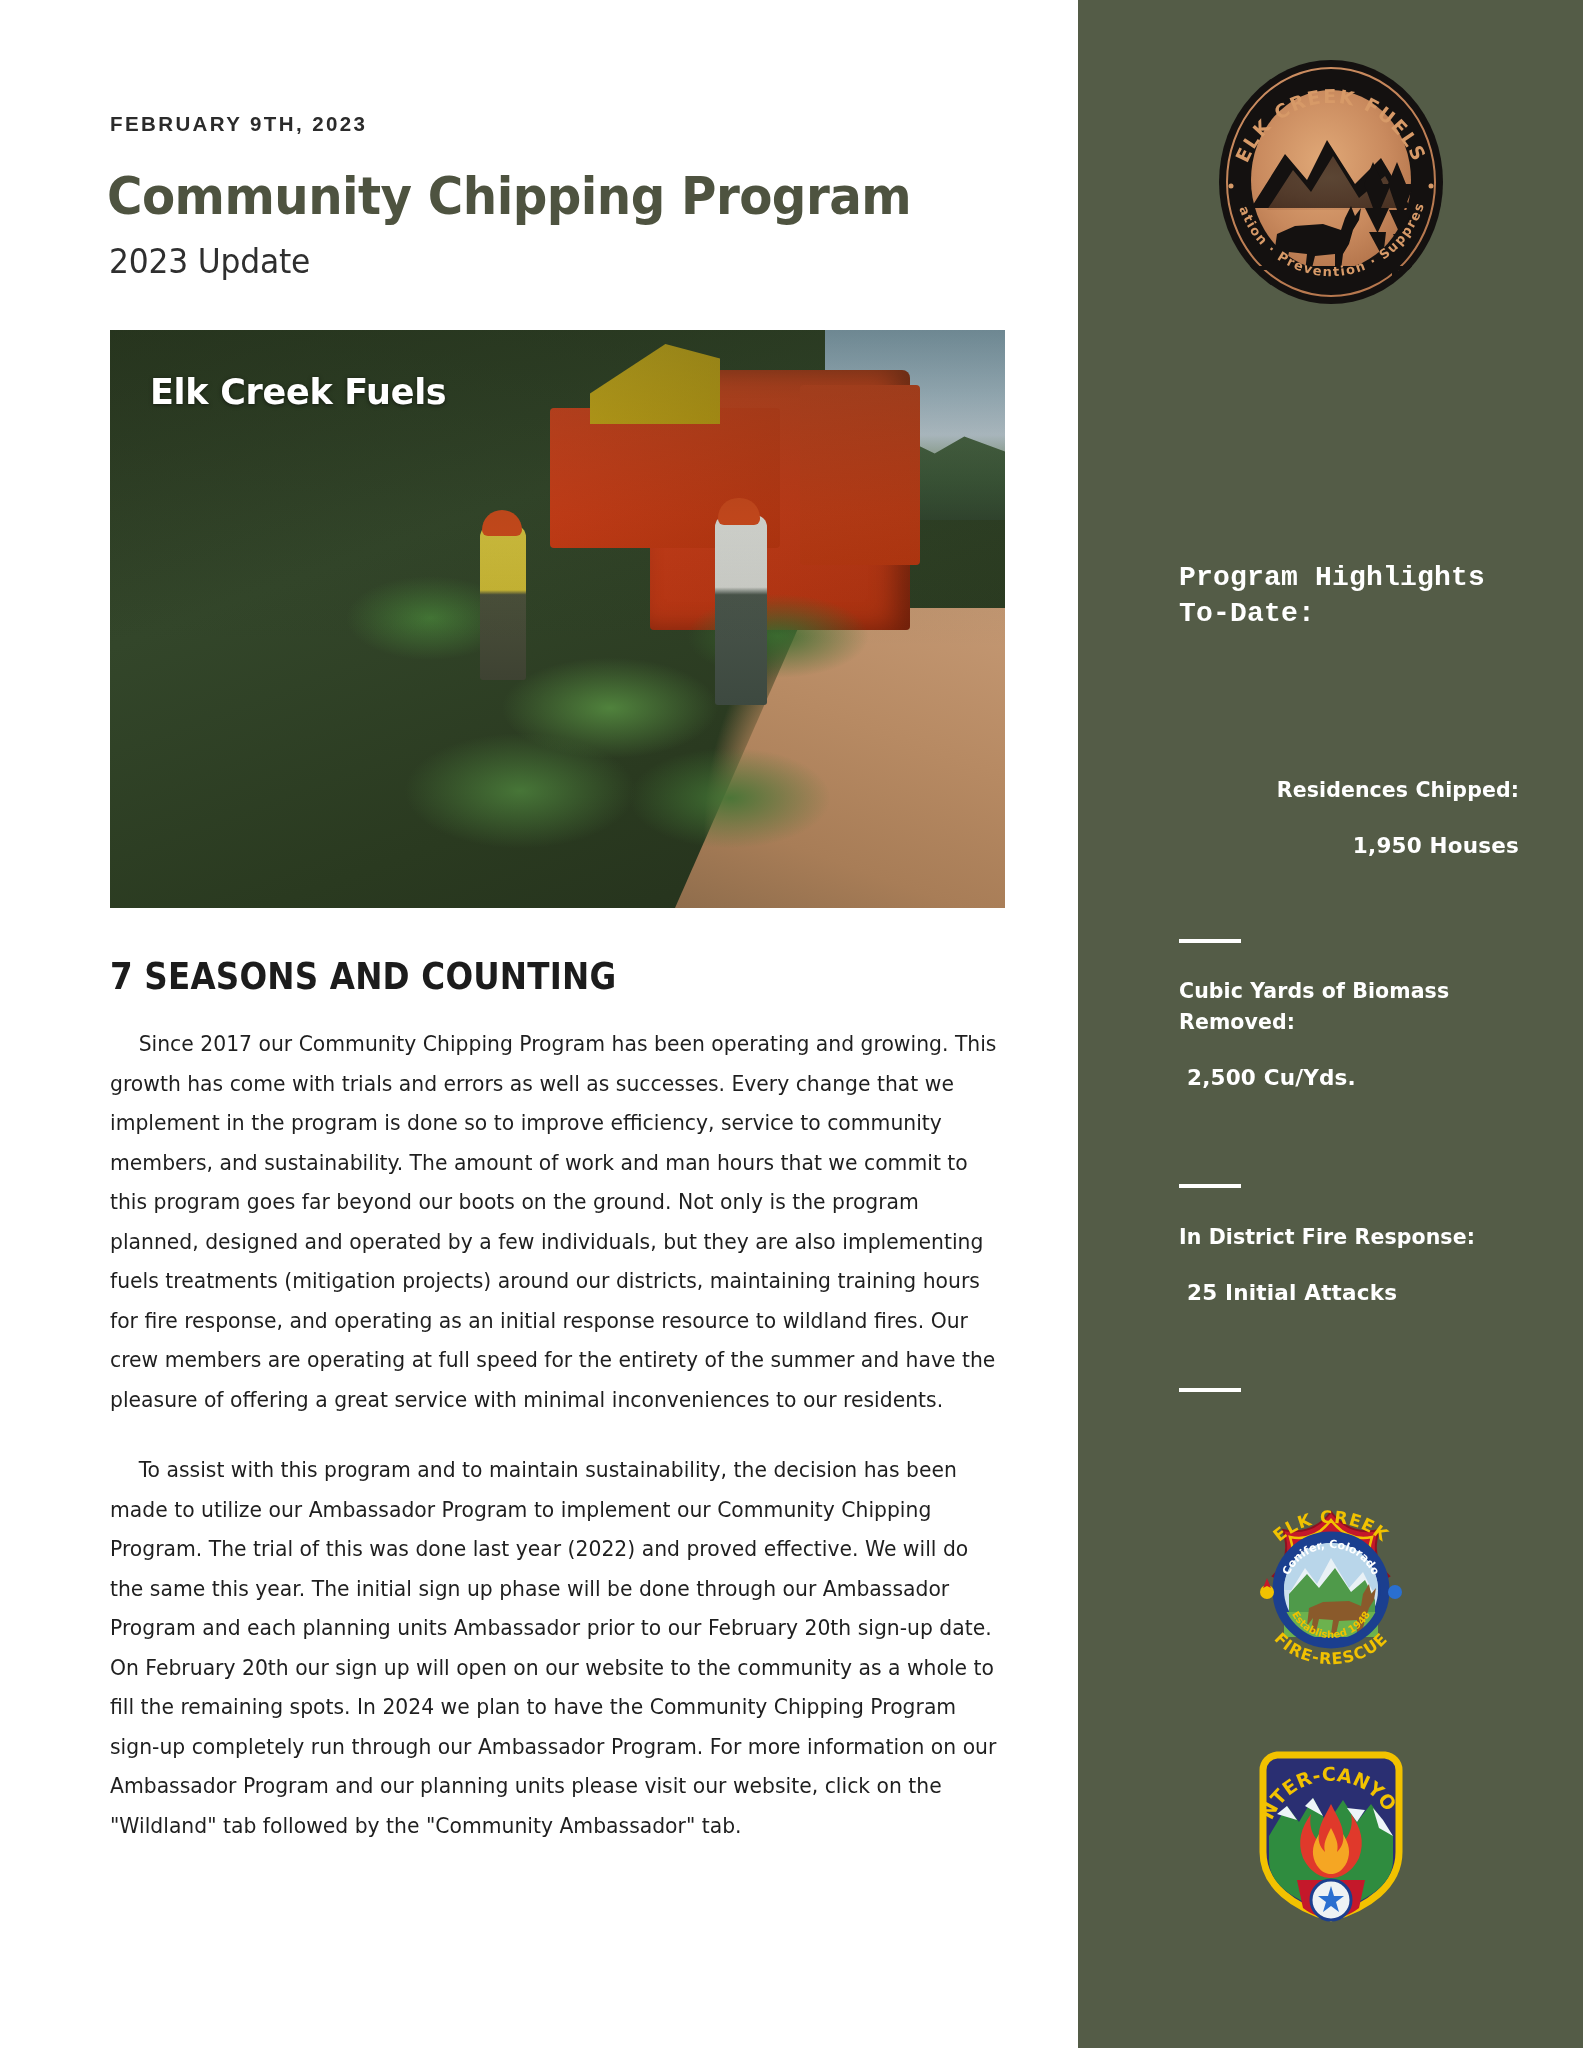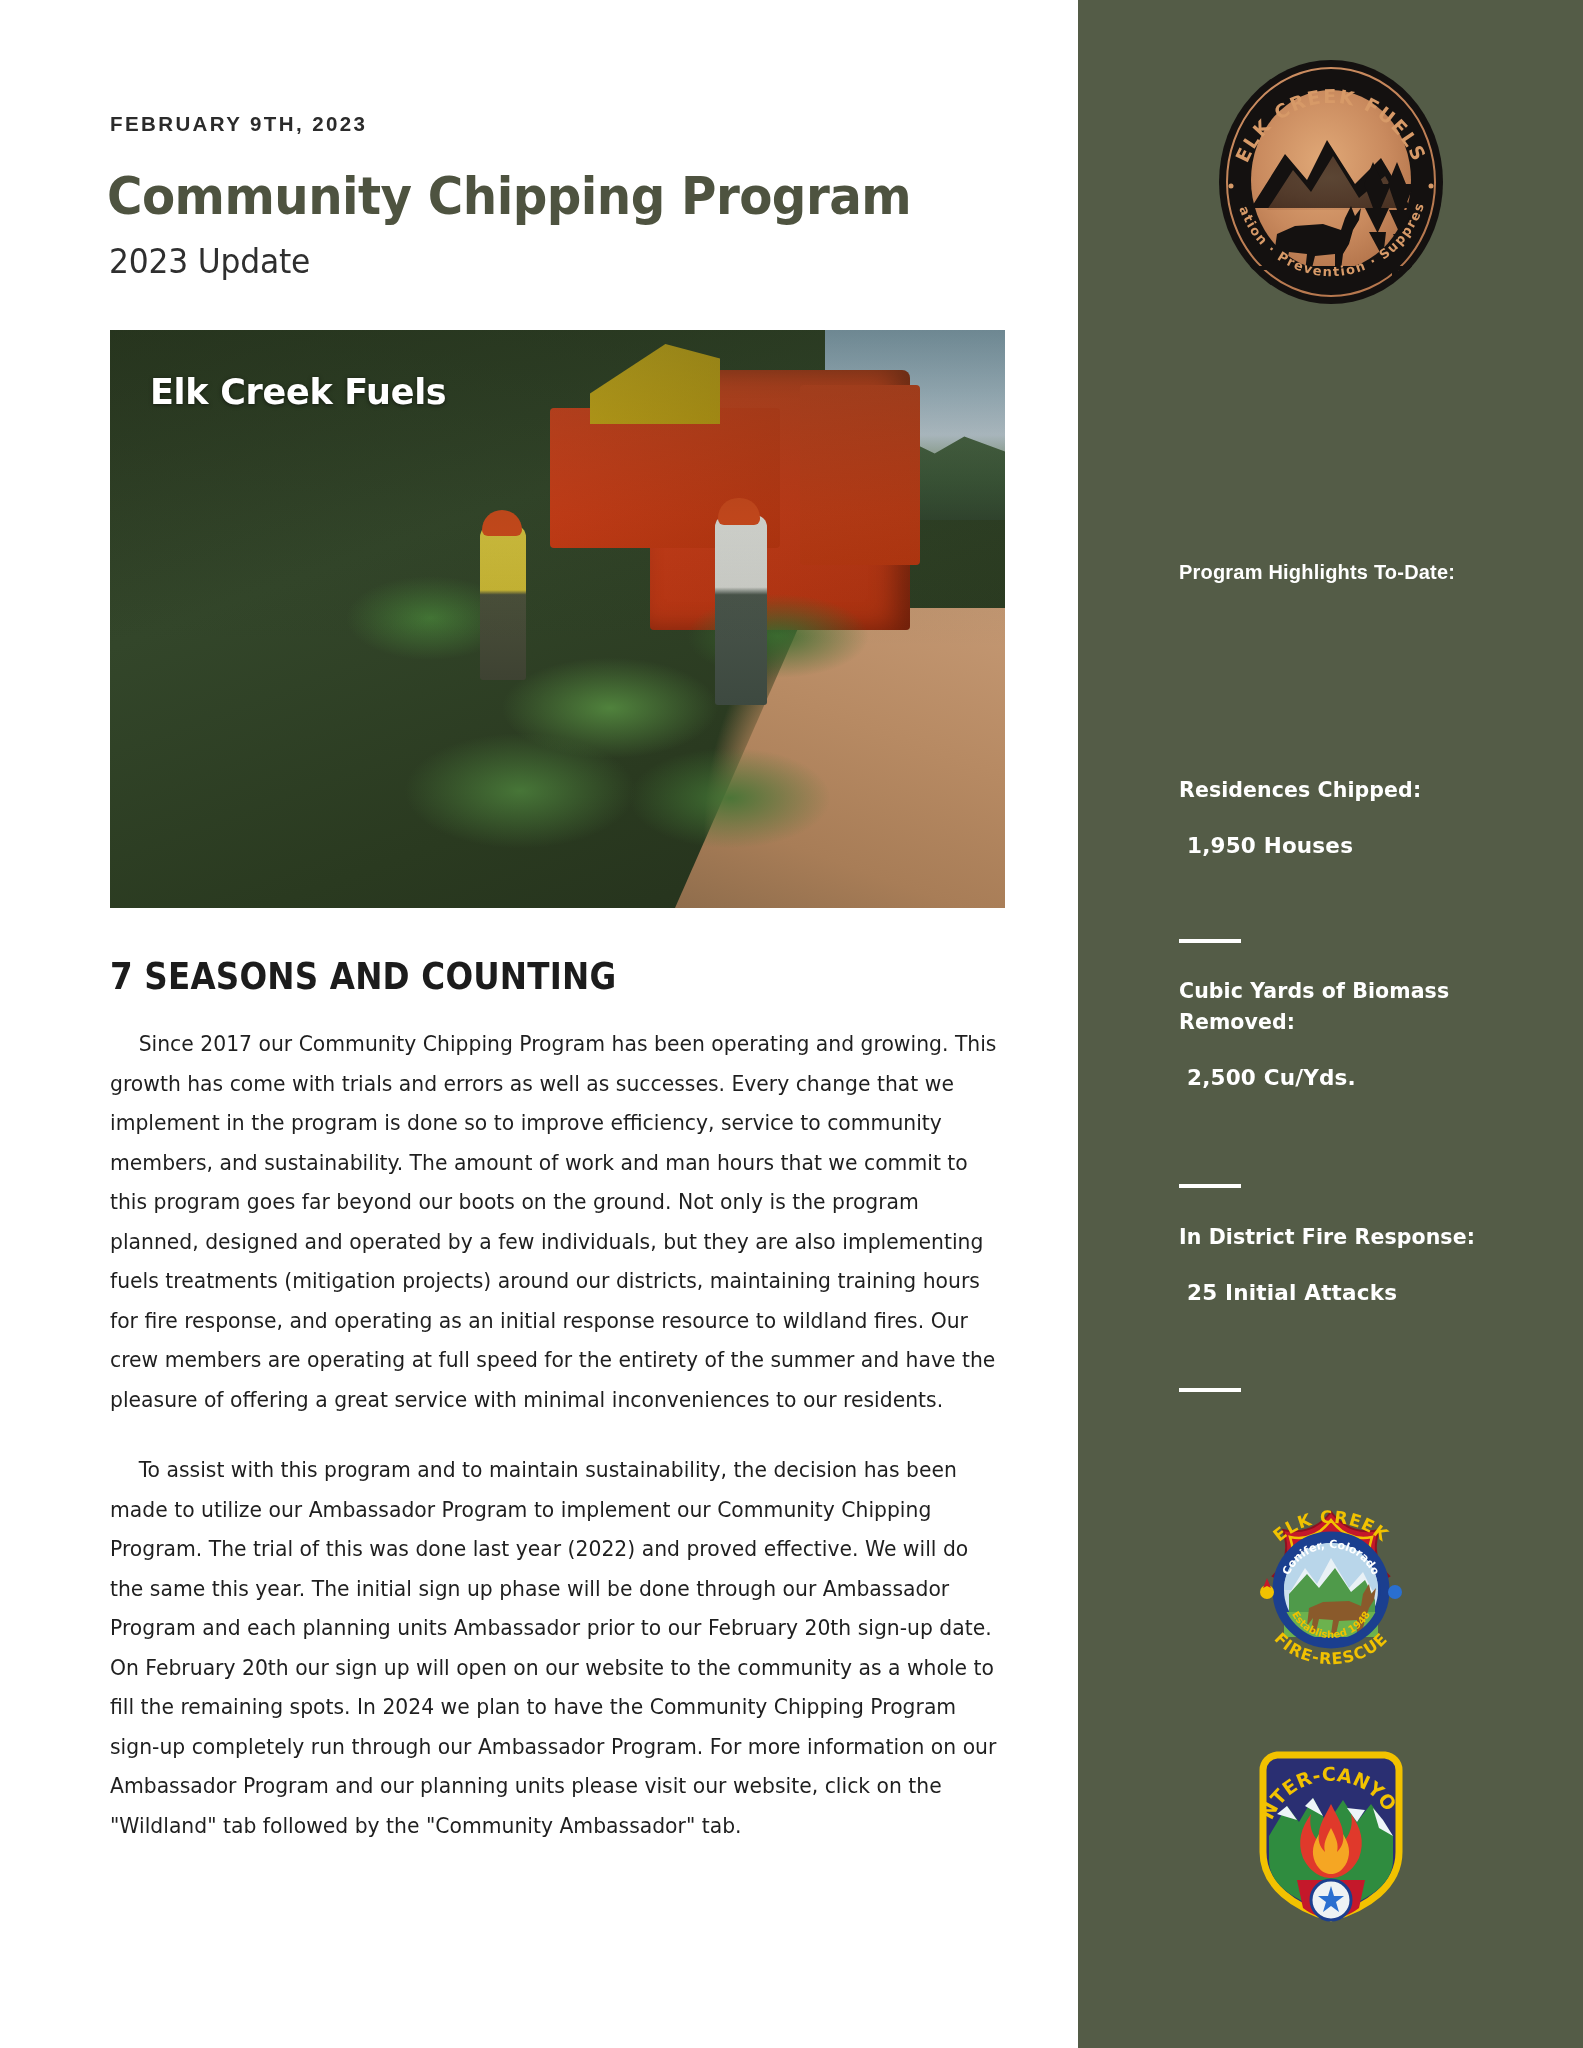--- a/index.html
+++ b/index.html
@@ -185,22 +185,22 @@
   }
   .side-logo-top {
     position:absolute; left:50%; top:58px;
     transform:translateX(-50%);
     width:232px; height:248px;
   }
   .highlights-title {
     position:absolute;
     left:101px; top:560px;
     width:330px;
-    font-family:Liberation Sans, sans-serif;
-    font-size:20px;
+    font-family:Liberation Mono, monospace;
+    font-size:28px;
     font-weight:bold;
     color:#ffffff;
     line-height:1.27;
     letter-spacing:0.2px;
   }
   .stat-block { position:absolute; left:101px; width:340px; }
   .stat-label {
     font-family:"DejaVu Sans", sans-serif;
     font-size:20.5px;
     font-weight:bold;
@@ -308,21 +308,21 @@
       <path id="arcBot" d="M24 150 A 98 104 0 0 0 208 150" fill="none"></path>
       <text font-family="DejaVu Sans, sans-serif" font-size="13" font-weight="bold" fill="#d79a68" letter-spacing="1.5">
         <textPath href="#arcBot" startOffset="50%" text-anchor="middle">Education  ·  Prevention  ·  Suppression</textPath>
       </text>
       <circle cx="16" cy="128" r="2.5" fill="#d79a68"></circle>
       <circle cx="216" cy="128" r="2.5" fill="#d79a68"></circle>
     </svg>
 
     <div class="highlights-title">Program Highlights To-Date:</div>
 
-    <div class="stat-block" style="top:775px;">
+    <div class="stat-block" style="top:775px;text-align:right;">
       <div class="stat-label">Residences Chipped:</div>
       <div class="stat-value">1,950 Houses</div>
     </div>
     <div class="stat-rule" style="top:939px;"></div>
 
     <div class="stat-block" style="top:976px;">
       <div class="stat-label">Cubic Yards of Biomass Removed:</div>
       <div class="stat-value">2,500 Cu/Yds.</div>
     </div>
     <div class="stat-rule" style="top:1184px;"></div>

